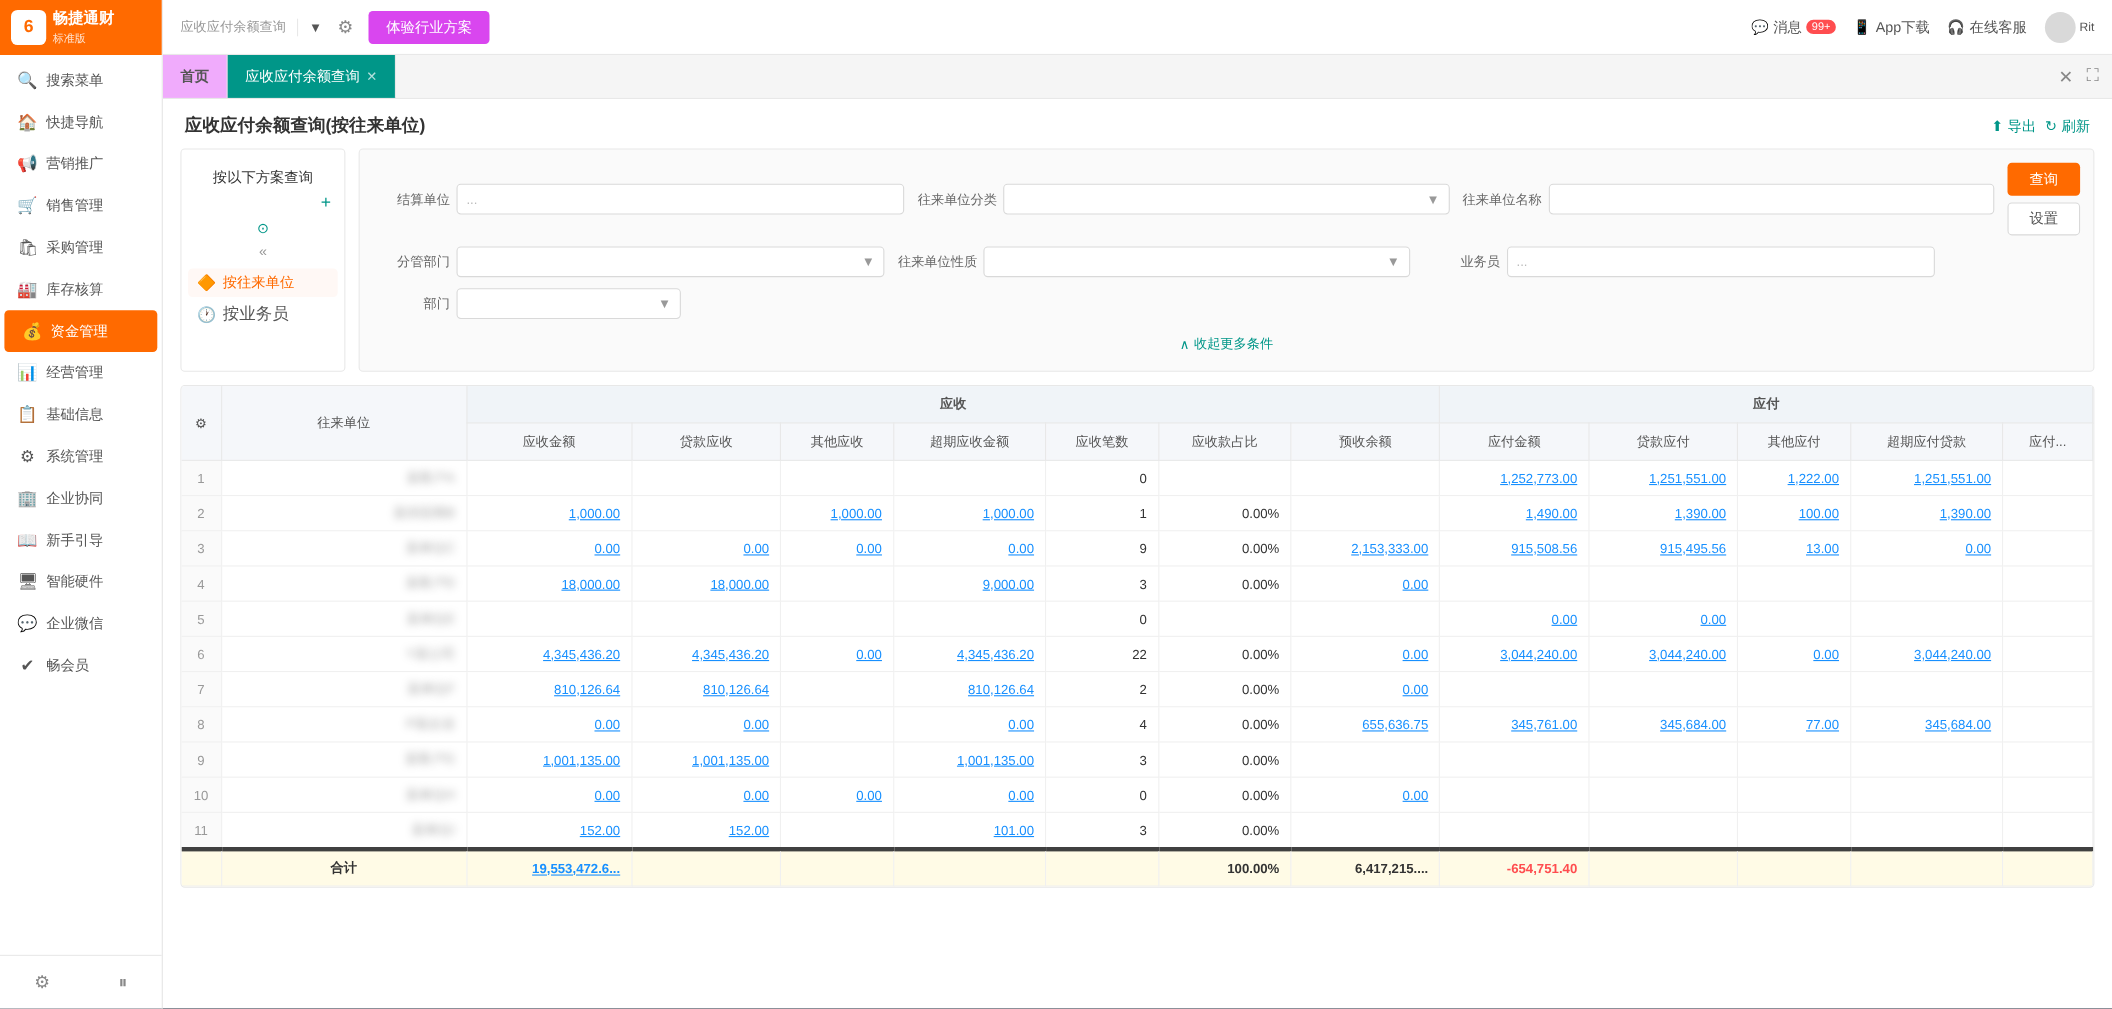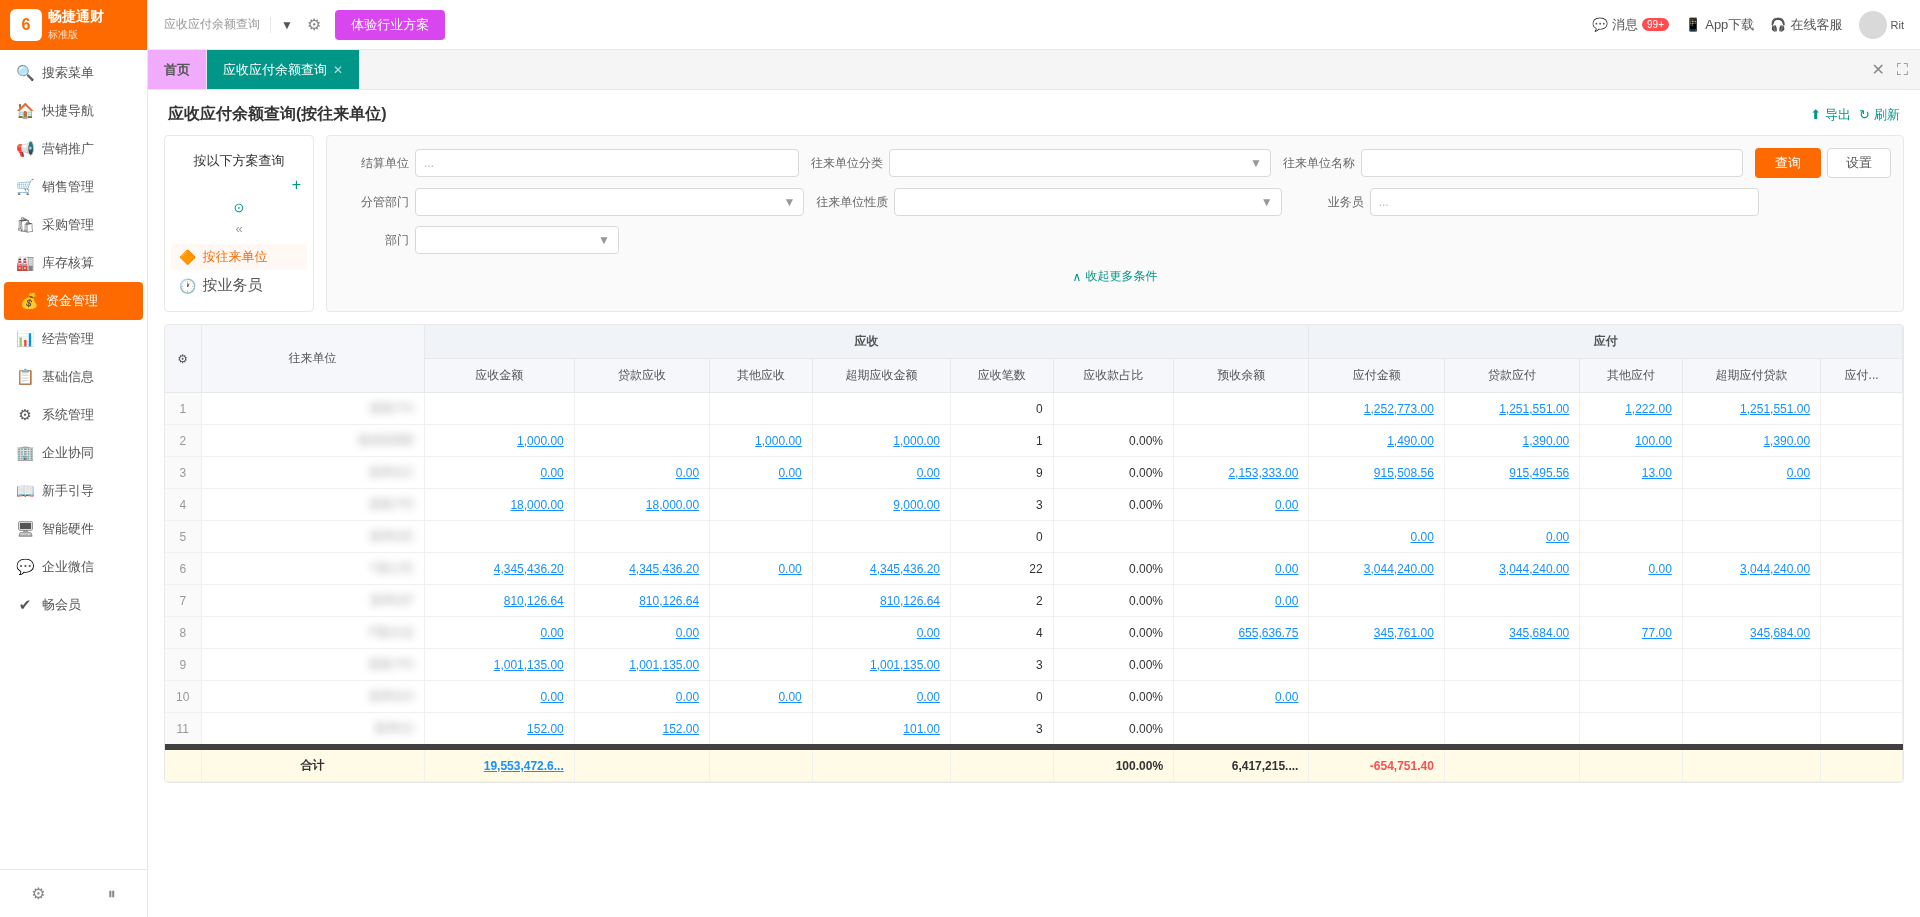--- a/index.html
+++ b/index.html
@@ -105,21 +105,21 @@
       padding: 0 8px; font-size: 12px; background: #fff; display: flex; align-items: center;
       justify-content: space-between; color: #999; cursor: pointer;
     }
     .collapse-btn {
       display: flex; align-items: center; justify-content: center;
       color: #009688; font-size: 12px; cursor: pointer; padding: 4px 0;
       gap: 4px;
     }
 
     
-    .query-buttons { display: flex; flex-direction: row; gap: 6px; }
+    .query-buttons { display: flex; flex-direction: column; gap: 6px; }
     .btn-query {
       background: #ff6a00; color: #fff; border: none; border-radius: 4px;
       padding: 6px 20px; font-size: 13px; cursor: pointer; font-family: inherit;
     }
     .btn-settings {
       background: #fff; color: #555; border: 1px solid #d9d9d9; border-radius: 4px;
       padding: 5px 18px; font-size: 13px; cursor: pointer; font-family: inherit;
     }
 
     
@@ -133,21 +133,21 @@
       background: #f0f4f8; font-weight: bold;
     }
     .data-table td {
       border-bottom: 1px solid #f0f0f0; border-right: 1px solid #f0f0f0;
       padding: 7px 10px; text-align: right; white-space: nowrap;
     }
     .data-table td.row-num { text-align: center; color: #999; background: #fafafa; }
     .data-table td.name-col { text-align: right; padding-left: 14px; }
     .data-table td a, .data-table td .link { color: #1890ff; text-decoration: underline; cursor: pointer; }
     .data-table .total-row td {
-      background: #fffbe6; font-weight: bold; border-top: 6px solid #404040;
+      background: #fffbe6; font-weight: bold; border-top: 4px solid #404040;
     }
     .data-table .total-row td.negative { color: #ff4d4f; }
     .gear-th {
       background: #f5f7fa; border-bottom: 1px solid #e8e8e8; border-right: 1px solid #e8e8e8;
       padding: 8px; text-align: center; width: 36px;
     }
 
     
     .table-container::-webkit-scrollbar { width: 6px; height: 6px; }
     .table-container::-webkit-scrollbar-track { background: #f0f0f0; }

